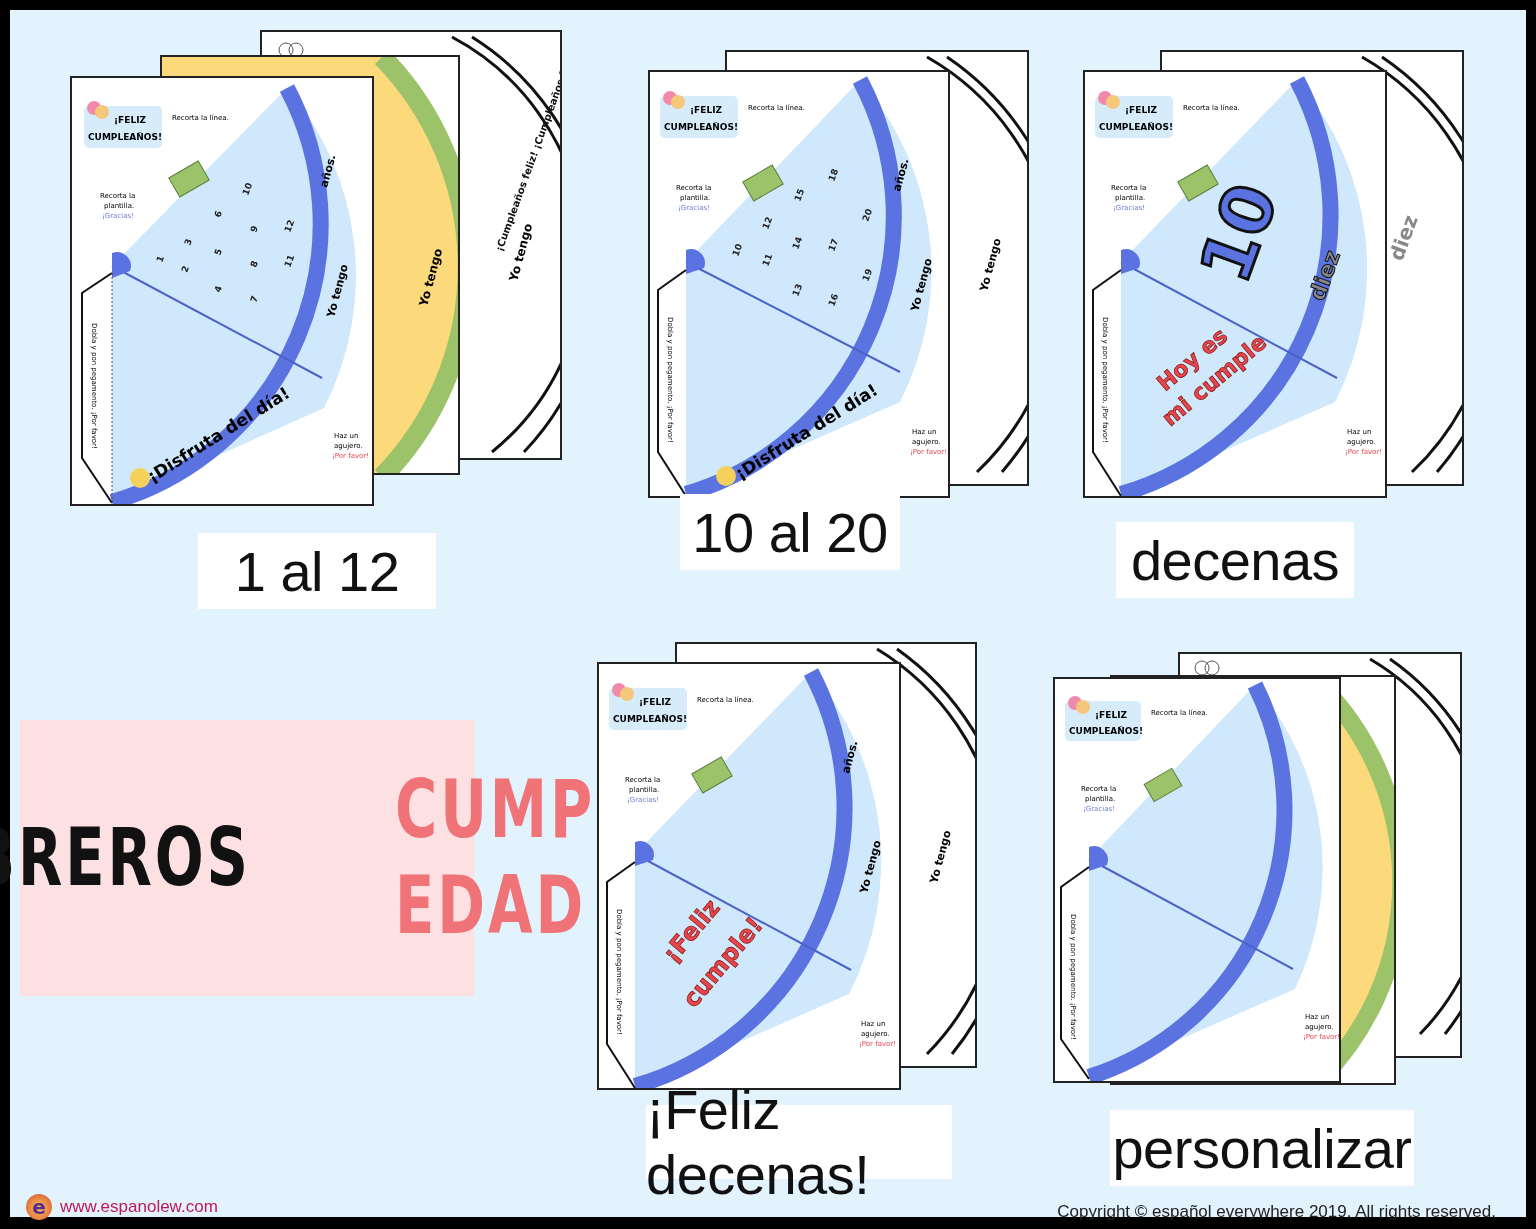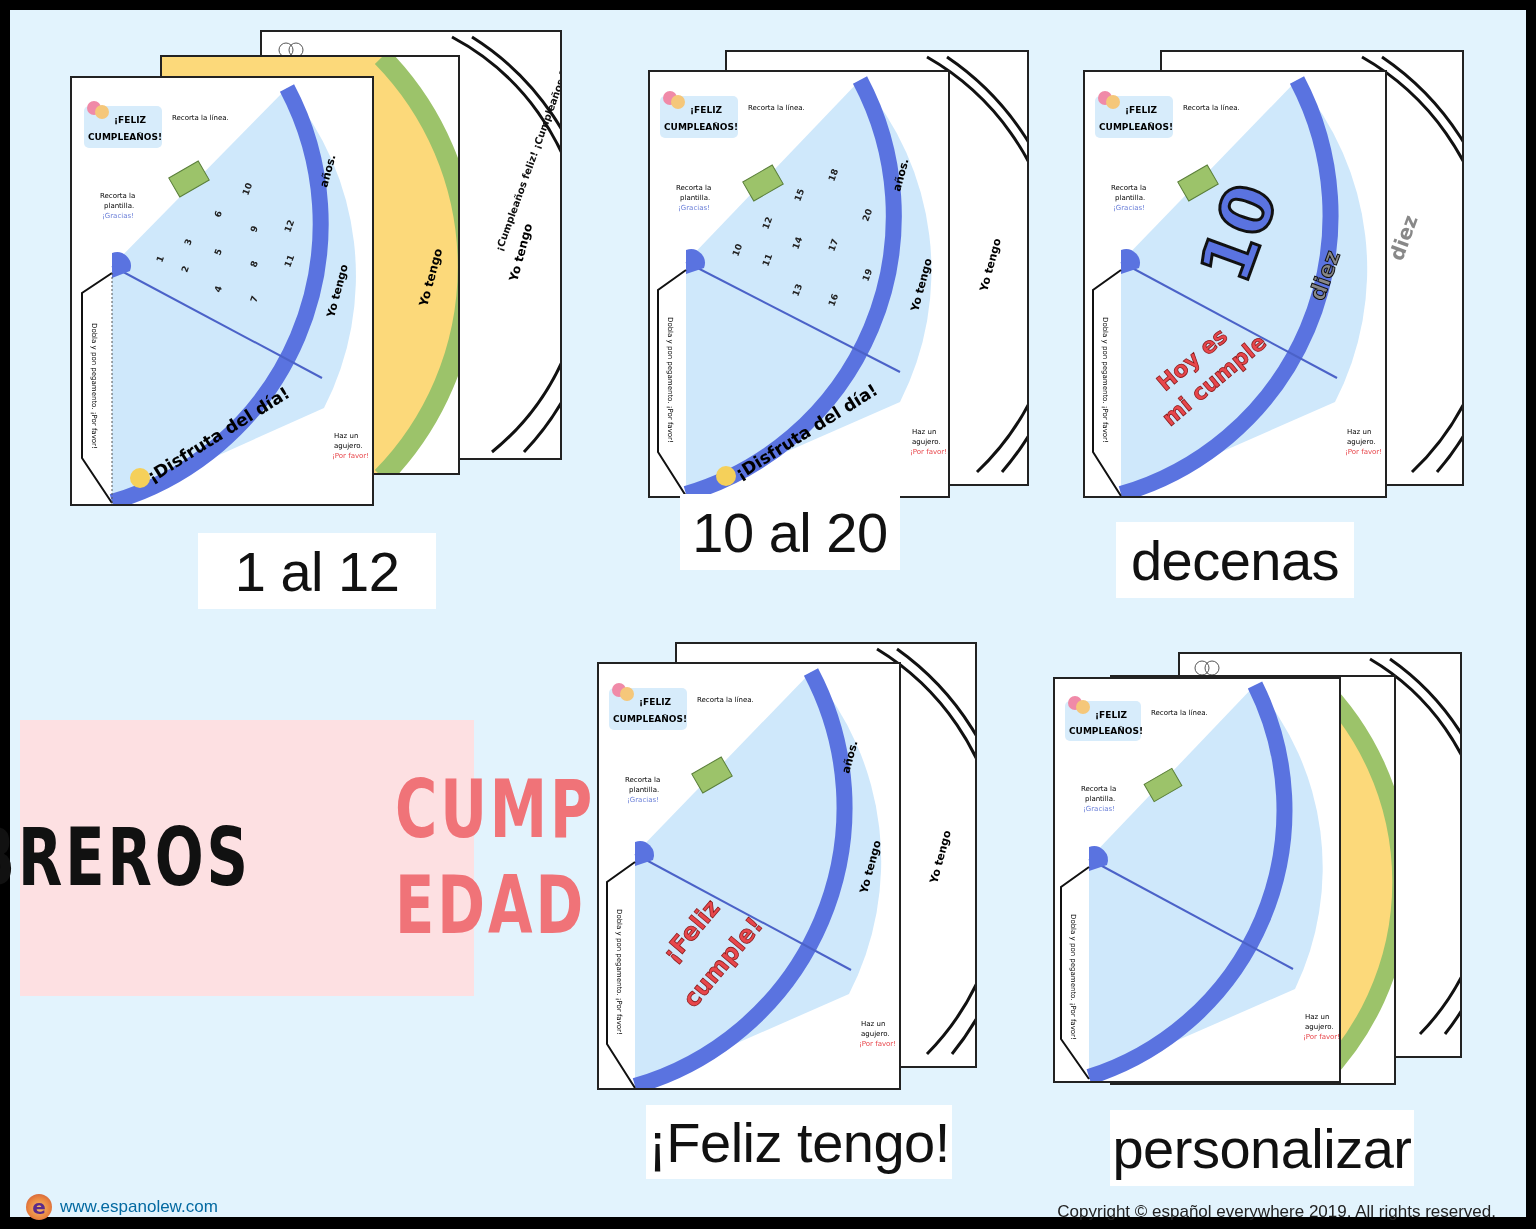--- a/index.html
+++ b/index.html
@@ -217,21 +217,21 @@
         <text x="75" y="300" transform="rotate(-50 75 300)" font-size="24" font-weight="bold" fill="#e8464b" stroke="#8a1a1a" stroke-width="0.8" font-family="DejaVu Sans, sans-serif">¡Feliz</text>
         <text x="95" y="345" transform="rotate(-50 95 345)" font-size="24" font-weight="bold" fill="#e8464b" stroke="#8a1a1a" stroke-width="0.8" font-family="DejaVu Sans, sans-serif">cumple!</text>
         <text x="18" y="245" transform="rotate(90 18 245)" font-size="7" font-family="DejaVu Sans, sans-serif">Dobla y pon pegamento. ¡Por favor!</text>
         <text x="262" y="362" font-size="7" font-family="DejaVu Sans, sans-serif">Haz un</text>
         <text x="262" y="372" font-size="7" font-family="DejaVu Sans, sans-serif">agujero.</text>
         <text x="260" y="382" font-size="7" fill="#e8464b" font-family="DejaVu Sans, sans-serif">¡Por favor!</text>
       </svg>
     </div>
   </div>
   <div class="label-box" style="left:636px;top:1095px;width:306px;height:74px;">
-      <span>¡Feliz tengo!</span>
+      <span>¡Feliz decenas!</span>
     </div>
 
   <div class="card">
     <div class="sheet" style="left:1168px;top:642px;width:284px;height:406px;">
       <svg width="284" height="406" viewBox="0 0 284 406">
         <path d="M190 5 A240 240 0 0 1 240 380" fill="none" stroke="#111" stroke-width="3"></path>
         <path d="M210 5 A260 260 0 0 1 265 380" fill="none" stroke="#111" stroke-width="3"></path>
         <circle cx="22" cy="14" r="7" fill="none" stroke="#555"></circle>
           <circle cx="32" cy="14" r="7" fill="none" stroke="#555"></circle>
       </svg>
@@ -265,16 +265,16 @@
         <text x="248" y="360" font-size="7" fill="#e8464b" font-family="DejaVu Sans, sans-serif">¡Por favor!</text>
       </svg>
     </div>
   </div>
   <div class="label-box" style="left:1100px;top:1088px;width:304px;height:76px;margin-top:12px;">
       <span>personalizar</span>
     </div>
 
   <div class="footer-left">
     <div class="logo">e</div>
-    <a style="color:#0369a1;text-decoration:none;">www.espanolew.com</a>
+    <a style="color:#be185d;text-decoration:none;">www.espanolew.com</a>
   </div>
   <div class="footer-right">Copyright © español everywhere 2019. All rights reserved.</div>
 </div>
 
 </body></html>

